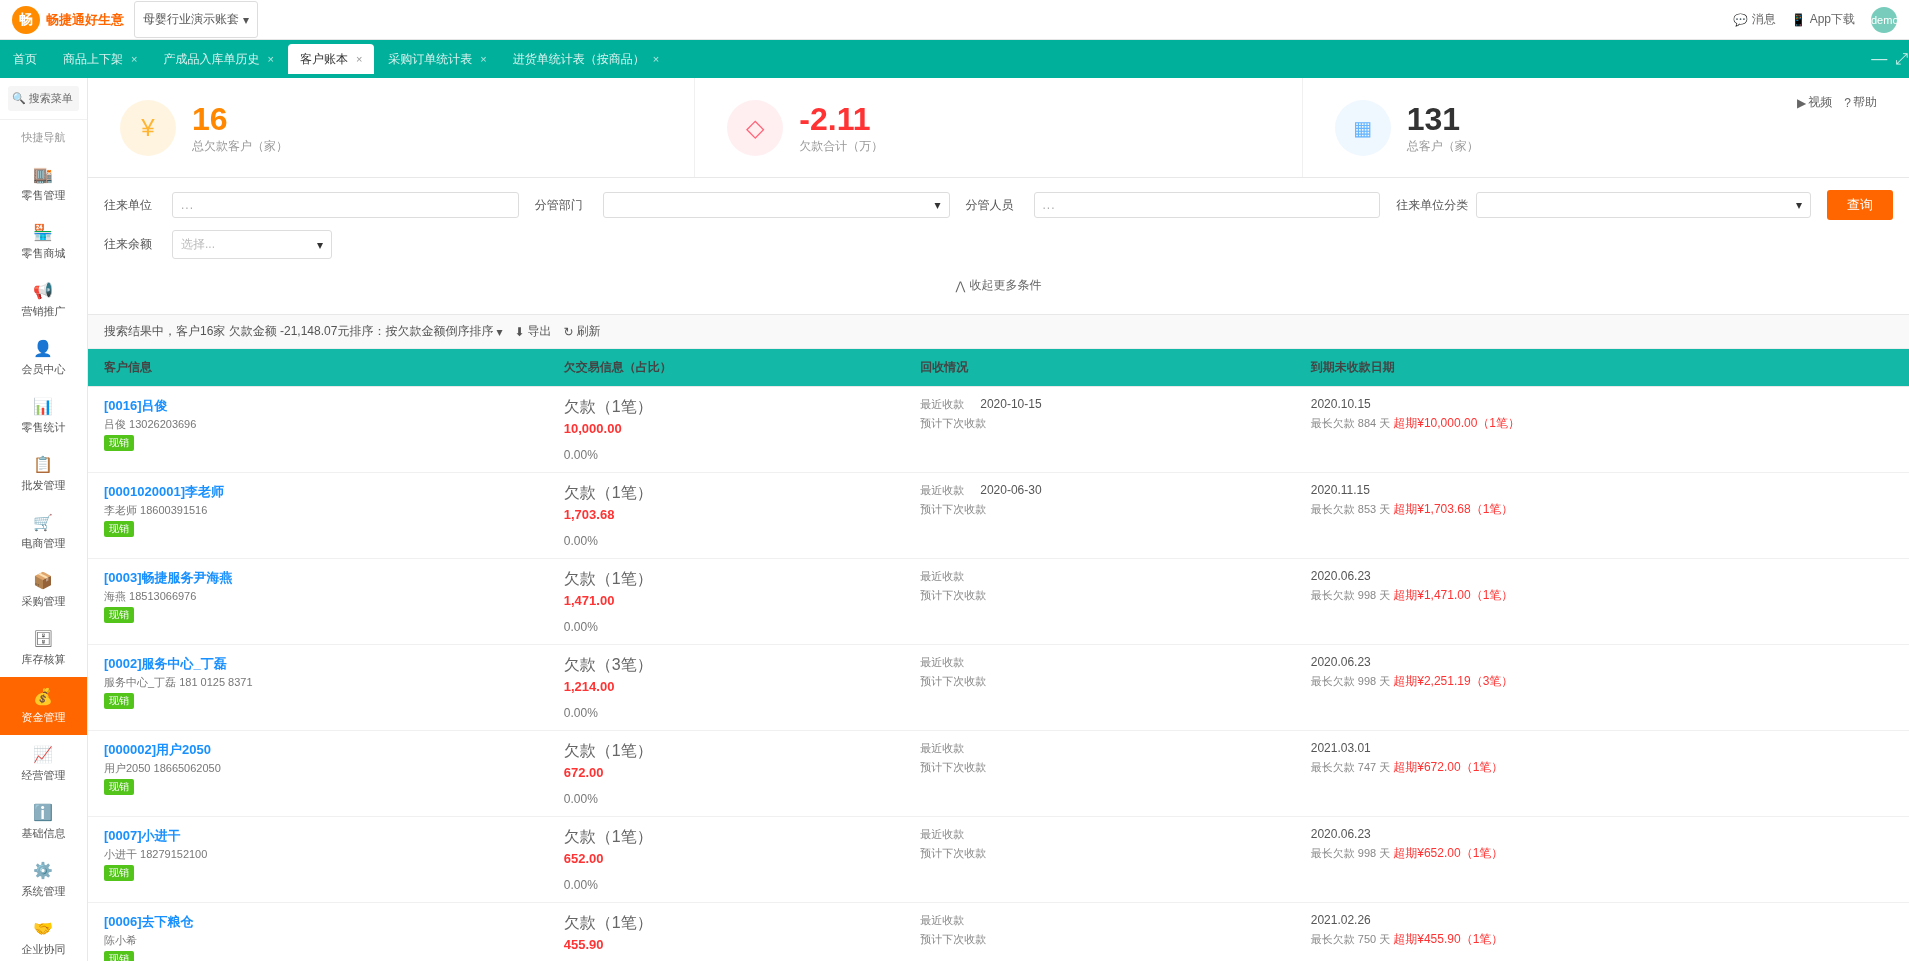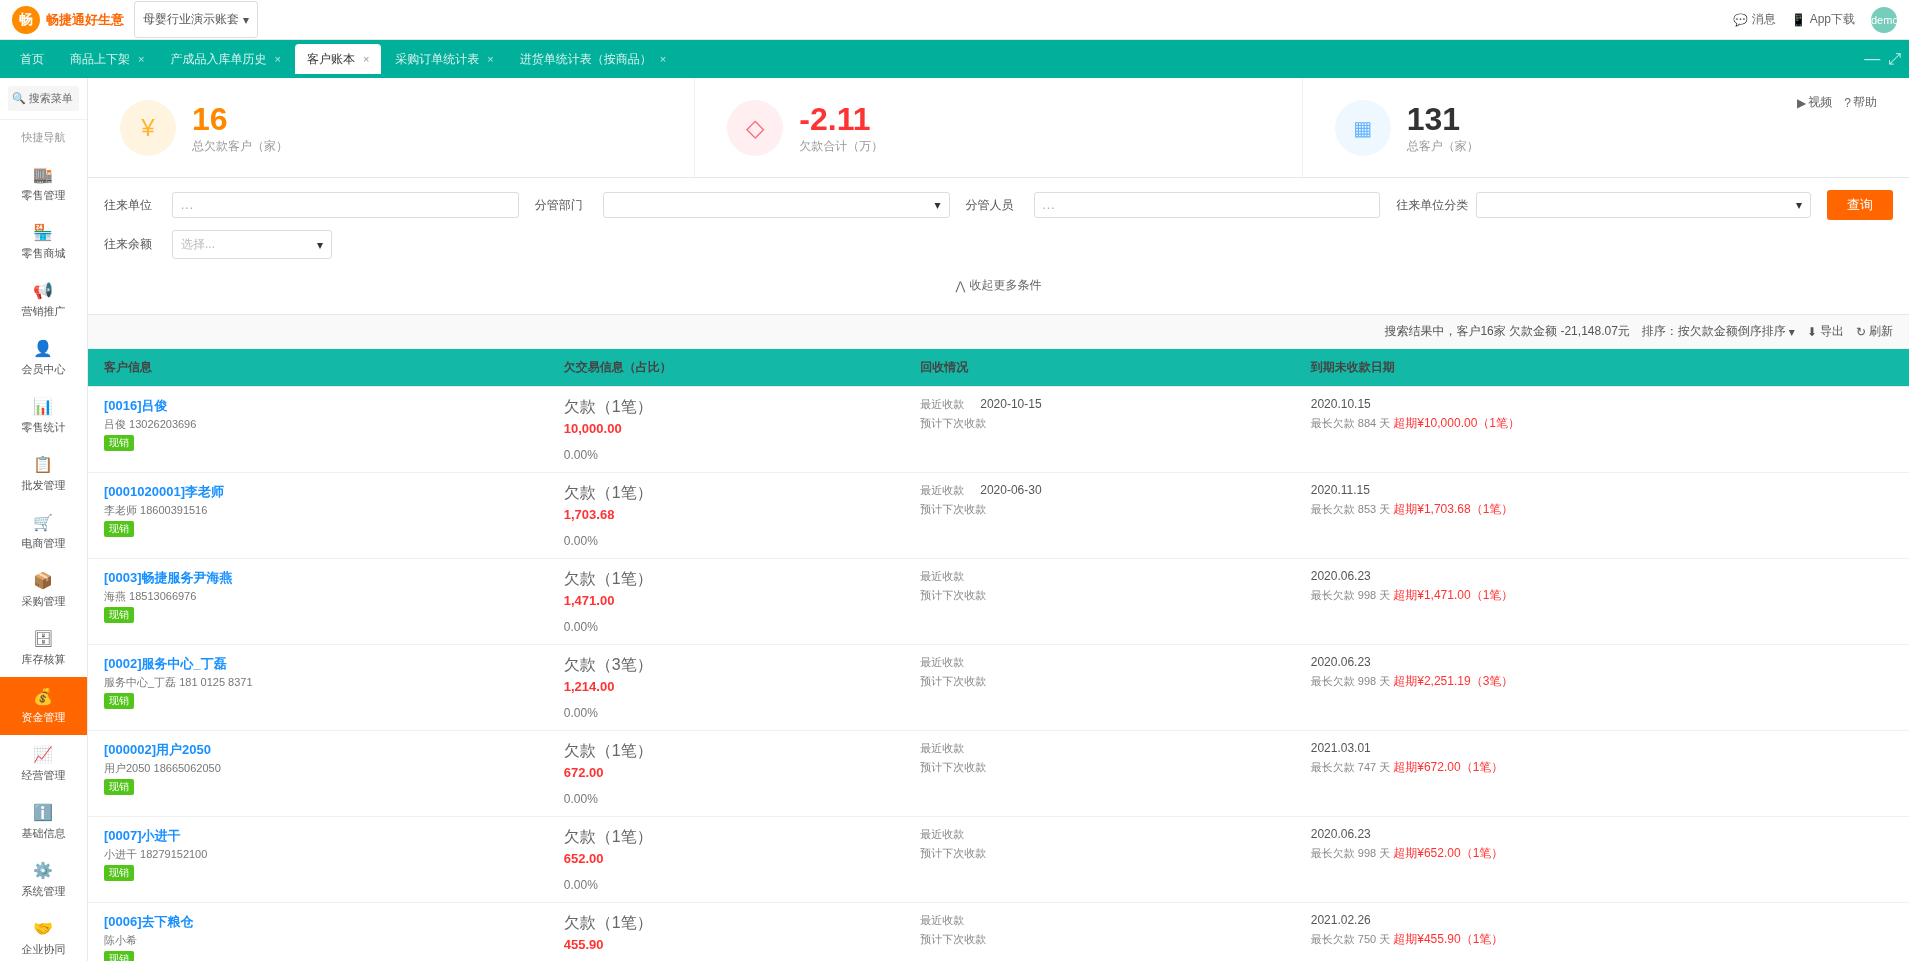--- a/index.html
+++ b/index.html
@@ -9,21 +9,21 @@
     .top-bar { height: 40px; background: #fff; display: flex; align-items: center; justify-content: space-between; padding: 0 12px; border-bottom: 1px solid #e5e5e5; }
     .top-bar-left { display: flex; align-items: center; gap: 10px; }
     .logo-area { display: flex; align-items: center; gap: 6px; }
     .logo-icon { width: 28px; height: 28px; background: #ff8c00; border-radius: 50%; display: flex; align-items: center; justify-content: center; color: #fff; font-size: 14px; font-weight: bold; }
     .logo-text { color: #ff6600; font-size: 13px; font-weight: bold; }
     .company-selector { display: flex; align-items: center; gap: 4px; color: #555; font-size: 12px; cursor: pointer; border: 1px solid #ddd; padding: 9px 8px; border-radius: 3px; }
     .top-bar-right { display: flex; align-items: center; gap: 16px; font-size: 12px; color: #666; }
     .avatar { width: 26px; height: 26px; background: #ccc; border-radius: 50%; display: flex; align-items: center; font-size: 11px; color: #fff; background: #7cb; }
     
     
-    .tab-bar { height: 38px; background: #00b09b; display: flex; align-items: center; padding: 0 8px; gap: 2px; }
+    .tab-bar { height: 38px; background: #00b09b; display: flex; align-items: center; padding: 0 1px; gap: 2px; }
     .tab { display: flex; align-items: center; gap: 4px; padding: 0 12px; height: 30px; border-radius: 4px 4px 0 0; font-size: 12px; cursor: pointer; color: rgba(255,255,255,0.85); white-space: nowrap; }
     .tab.active { background: #fff; color: #333; border-radius: 4px 4px 0 0; }
     .tab .close { margin-left: 4px; font-size: 11px; color: rgba(255,255,255,0.7); }
     .tab.active .close { color: #999; }
     .tab-actions { margin-left: auto; display: flex; gap: 8px; }
     .tab-action-btn { color: rgba(255,255,255,0.8); cursor: pointer; font-size: 16px; line-height: 1; }
     
     
     .main-layout { display: flex; height: calc(961px - 78px); }
     
@@ -62,21 +62,21 @@
     .filter-label { font-size: 12px; color: #555; white-space: nowrap; min-width: 60px; }
     .filter-input { flex: 1; border: 1px solid #ddd; padding: 5px 8px; border-radius: 3px; font-size: 12px; color: #333; background: #fff; display: flex; align-items: center; justify-content: space-between; cursor: pointer; }
     .filter-input .dots { color: #aaa; letter-spacing: 1px; }
     .filter-select { flex: 1; border: 1px solid #ddd; padding: 5px 8px; border-radius: 3px; font-size: 12px; color: #333; background: #fff; display: flex; align-items: center; justify-content: space-between; cursor: pointer; }
     .filter-select .placeholder { color: #bbb; }
     .search-btn { background: #ff6600; color: #fff; border: none; padding: 6px 20px; border-radius: 3px; font-size: 13px; cursor: pointer; white-space: nowrap; }
     .collapse-btn { display: flex; align-items: center; justify-content: center; gap: 4px; font-size: 12px; color: #666; cursor: pointer; padding: 4px 0; }
     .collapse-row { text-align: center; padding: 4px; }
     
     
-    .result-bar { background: #f9f9f9; padding: 8px 16px; display: flex; align-items: center; justify-content: flex-end; border-bottom: 1px solid #eee; font-size: 12px; color: #555; gap: 12px; }
+    .result-bar { background: #f9f9f9; padding: 8px 16px; display: flex; align-items: center; justify-content: flex-start; border-bottom: 1px solid #eee; font-size: 12px; color: #555; }
     .result-actions { display: flex; align-items: center; gap: 12px; color: #555; }
     .sort-select { font-size: 12px; color: #555; cursor: pointer; display: flex; align-items: center; gap: 3px; }
     .action-btn { display: flex; align-items: center; gap: 3px; cursor: pointer; color: #555; }
     
     
     .table-wrap { flex: 1; overflow-y: auto; background: #fff; }
     table { width: 100%; border-collapse: collapse; }
     thead tr { background: #14b8a6; }
     th { padding: 10px 16px; text-align: left; font-weight: 600; font-size: 12px; color: #444; border-bottom: 1px solid #e8e8e8; white-space: nowrap; }
     td { padding: 10px 16px; border-bottom: 1px solid #f0f0f0; font-size: 12px; vertical-align: top; }

